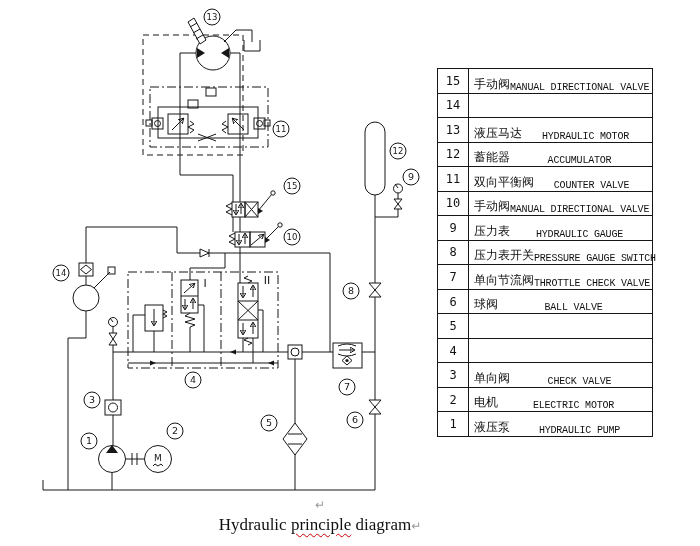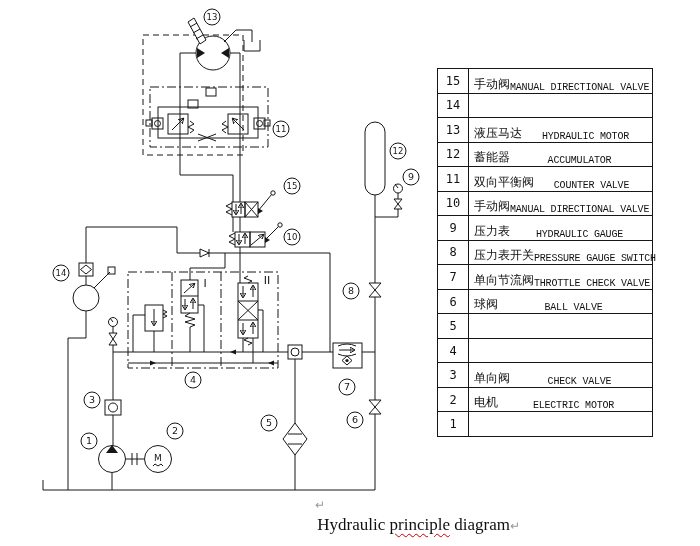--- a/index.html
+++ b/index.html
@@ -21,21 +21,21 @@
   .tno{width:30px;border-right:1px solid #161616;display:flex;align-items:center;justify-content:center;
        font-family:"DejaVu Sans Mono",monospace;font-size:12px;}
   .tname{flex:1;display:flex;align-items:flex-end;padding:0 3px 0 5px;min-width:0;}
   .cn{font-size:12px;white-space:nowrap;letter-spacing:0px;}
   .en{flex:1;text-align:center;font-size:10px;white-space:nowrap;
       font-family:Liberation Mono, monospace;letter-spacing:-0.2px;}
 
   
   #pilcrow-top{position:absolute;left:160px;top:498px;width:320px;text-align:center;
                color:#999;font-size:12px;font-family:"Liberation Serif",serif;}
-  #caption{position:absolute;left:120px;top:515px;width:400px;text-align:right;
+  #caption{position:absolute;left:120px;top:515px;width:400px;text-align:center;
            font-family:"Liberation Serif",serif;font-size:17px;color:#101010;}
   #caption .squiggle{text-decoration:underline;text-decoration-style:wavy;text-decoration-color:#c00;
                      text-decoration-thickness:1px;text-underline-offset:3px;}
   #caption .ret{color:#999;font-size:12px;}
 </style>
 </head>
 <body>
 
 <div id="page">
 
@@ -400,19 +400,23 @@
       </div>
       <div class="trow">
         <div class="tno">2</div>
         <div class="tname">
           <span class="cn">电机</span>
           <span class="en">ELECTRIC MOTOR</span>
         </div>
       </div>
       <div class="trow">
         <div class="tno">1</div>
+        <div class="tname">
+          <span class="cn">液压泵</span>
+          <span class="en">HYDRAULIC PUMP</span>
+        </div>
       </div>
     </div>
 
 <div id="pilcrow-top">↵</div>
 <div id="caption"><span>Hydraulic </span><span class="squiggle">principle</span><span> diagram</span><span class="ret">↵</span></div>
 
 </div>
 
 </body></html>

